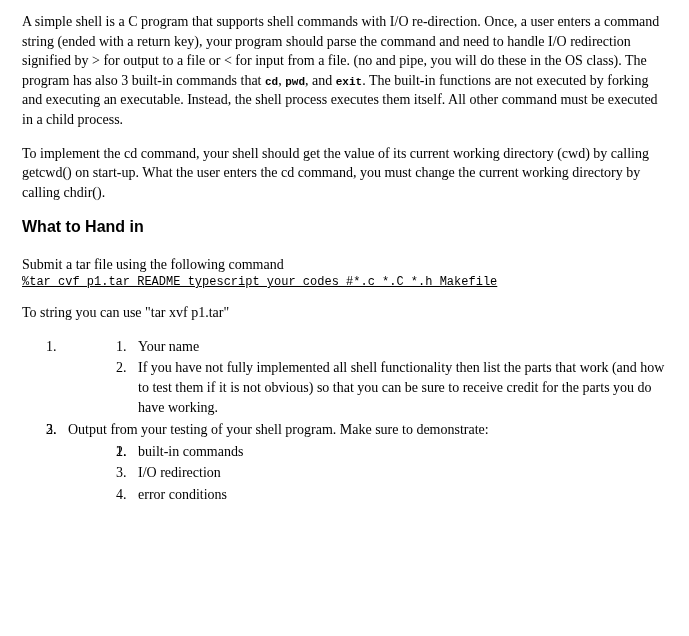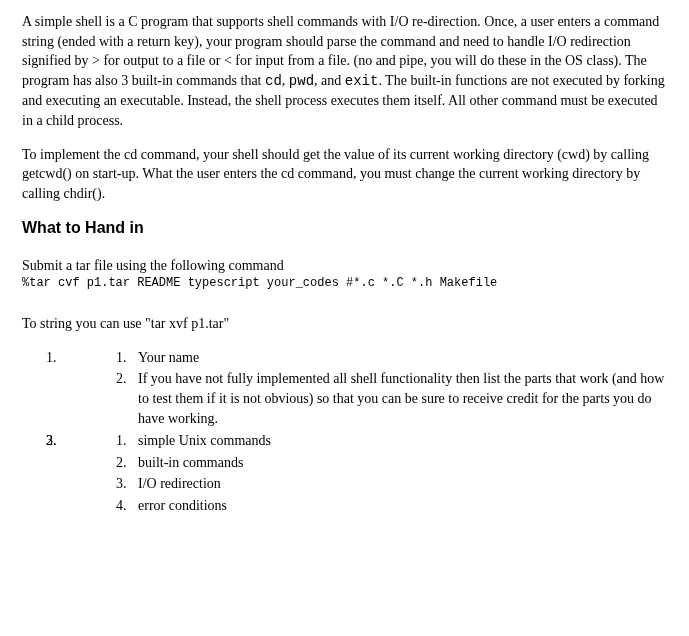--- a/index.html
+++ b/index.html
@@ -15,32 +15,34 @@
       background: #fff;
       width: 689px;
       height: 636px;
       padding: 12px 22px;
     }
     .paragraph {
       margin-bottom: 14px;
     }
     .code-inline {
       font-family: 'Courier New', Courier, monospace;
-      font-size: 14px;
+      font-size: 11px;
+      font-weight: bold;
     }
     .heading {
       font-family: Arial, Helvetica, sans-serif;
       font-weight: bold;
       font-size: 16px;
       margin-bottom: 16px;
     }
     .command-line {
       font-family: 'Courier New', Courier, monospace;
       font-size: 12px;
-      margin-bottom: 22px;
+      margin-bottom: 12px;
+      text-decoration: underline;
     }
     .extract-line {
       margin-bottom: 14px;
     }
     .outer-list {
       list-style: none;
       padding-left: 46px;
     }
     .outer-list > li {
       margin-bottom: 3px;
@@ -94,24 +96,24 @@
         <span class="num">2.</span>
         <span>If you have not fully implemented all shell functionality then list the parts that work (and how to test them if it is not obvious) so that you can be sure to receive credit for the parts you do have working.</span>
       </li>
     </ol>
   </li>
   <li>
     <span class="num">2.</span>
   </li>
   <li>
     <span class="num">3.</span>
+    <span>Output from your testing of your shell program. Make sure to demonstrate:</span>
     <ol class="inner-list">
       <li>
         <span class="num">1.</span>
-        <span>simple Unix commands</span>
       </li>
       <li>
         <span class="num">2.</span>
         <span>built-in commands</span>
       </li>
       <li>
         <span class="num">3.</span>
         <span>I/O redirection</span>
       </li>
       <li>

